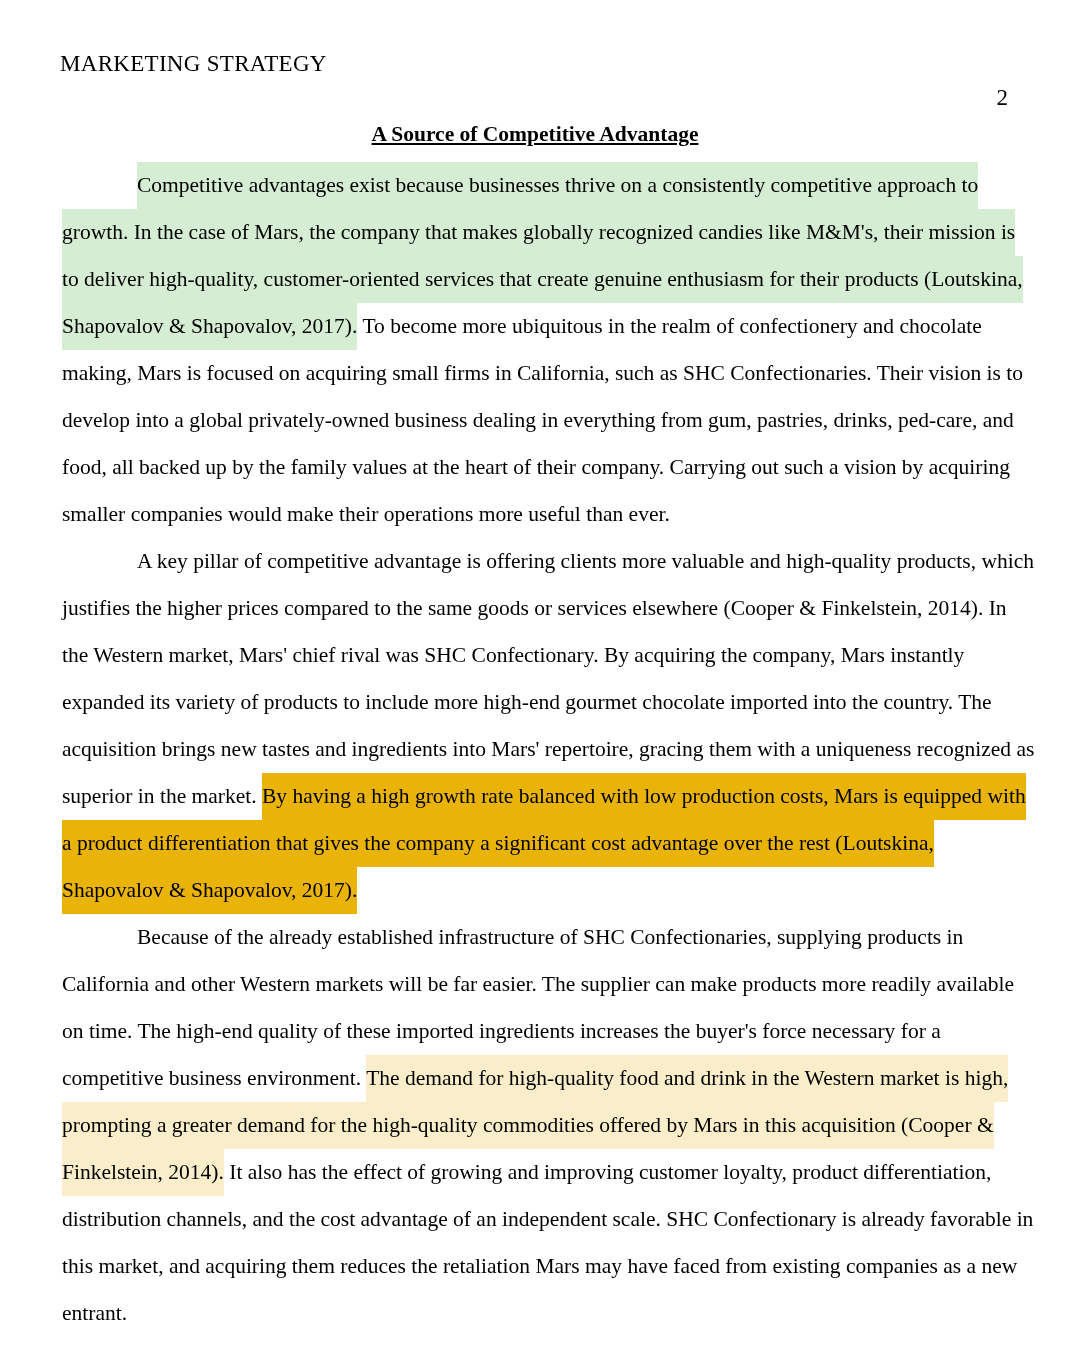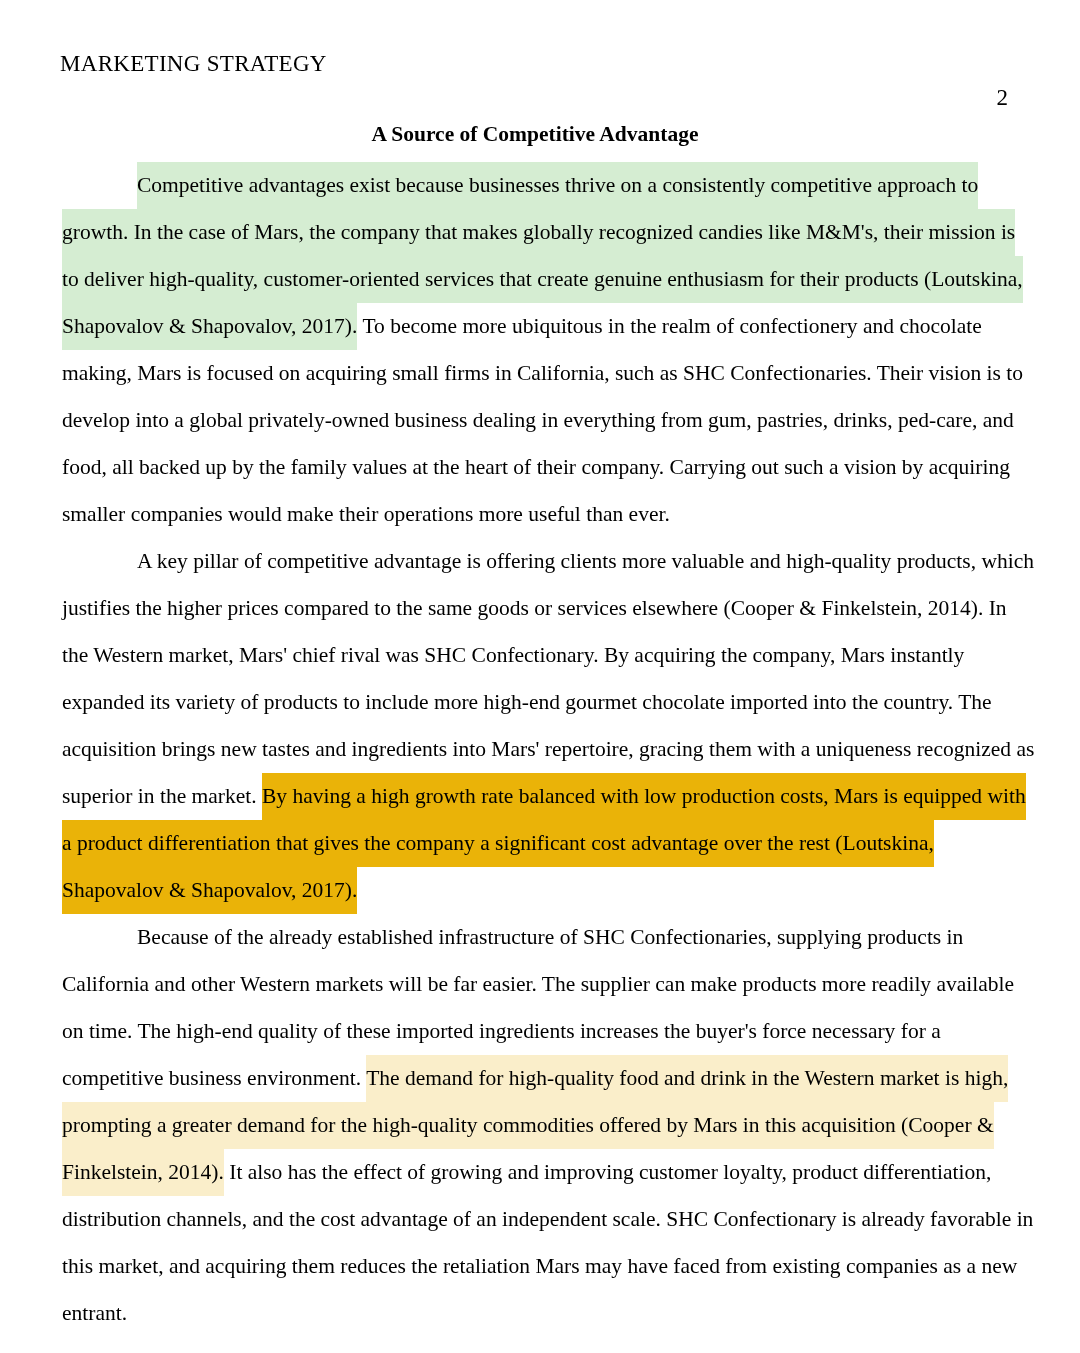--- a/index.html
+++ b/index.html
@@ -37,20 +37,21 @@
   }
   .doc-title {
     position: absolute;
     left: 62px;
     right: 44px;
     top: 124px;
     text-align: center;
     font-size: 21.5px;
     font-weight: bold;
     line-height: 1;
+    text-decoration: underline;
   }
   .body-text {
     position: absolute;
     left: 62px;
     top: 162px;
     width: 975px;
     font-size: 21.5px;
     line-height: 47px;
     text-align: left;
   }

